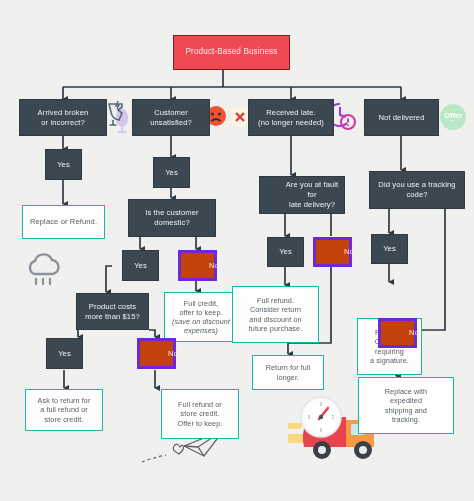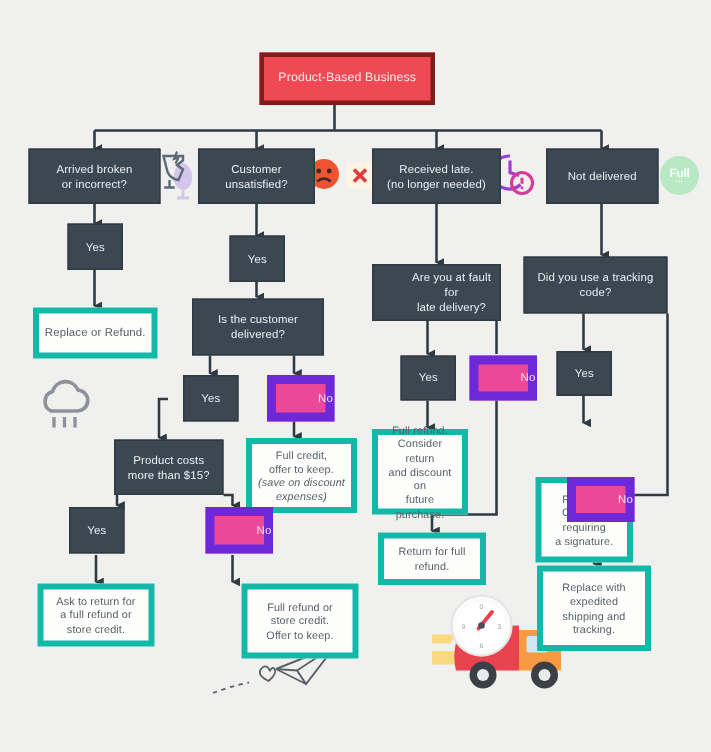--- a/index.html
+++ b/index.html
@@ -24,33 +24,33 @@
     letter-spacing:.1px;
   }
   .node span{display:block;padding:0 3px;}
 
   .dark{
     background:#3b4852;
     border:1px solid #2f3a43;
     color:#eef1f3;
   }
   .red{
-    background:#ec4899;
-    border:6px solid #6d28d9;
+    background:#c2410c;
+    border:3px solid #6d28d9;
     color:#ffe9ea;
     padding-left:33px;
   }
   .redtop{
     background:#ef4a54;
-    border:3px solid #7f1d1d;
+    border:1px solid #7f1d1d;
     color:#fdeaec;
   }
   .white{
     background:#fdfdfc;
-    border:4px solid #14b8a6;
+    border:1px solid #14b8a6;
     color:#555f66;
   }
   .ital{font-style:italic;}
 
   
   .deco{position:absolute;pointer-events:none;}
   .qbps{
     width:26px;height:26px;border-radius:50%;
     background:#b9e8c4;
     display:flex;align-items:center;justify-content:center;
@@ -136,21 +136,21 @@
 
   <svg class="deco" style="left:327px;top:101px;" width="30" height="32" viewBox="0 0 30 32">
     <path d="M13 3 a11 11 0 1 0 7 19" stroke="#a03bd6" stroke-width="2.1" fill="none"></path>
     <path d="M13 6 l0 8 l6 2" stroke="#a03bd6" stroke-width="2.1" fill="none"></path>
     <circle cx="21" cy="21" r="7" fill="none" stroke="#d63b9a" stroke-width="2.1"></circle>
     <path d="M21 17.5 l0 4" stroke="#d63b9a" stroke-width="2" fill="none"></path>
     <circle cx="21" cy="24.2" r="1" fill="#d63b9a"></circle>
   </svg>
 
   <div class="deco qbps" style="left:440px;top:104px;">
-    <span>Full</span>
+    <span>Offer</span>
     <i>•••</i>
   </div>
 
   <svg class="deco" style="left:22px;top:250px;" width="44" height="40" viewBox="0 0 44 40">
     <path d="M12 24 a7 7 0 0 1 1 -13 a9 9 0 0 1 17 -1 a6.5 6.5 0 0 1 -1 14 z" fill="none" stroke="#8c9299" stroke-width="2.4"></path>
     <path d="M14 28 l0 7 M21 28 l0 7 M28 28 l0 7" stroke="#8c9299" stroke-width="2.2" fill="none"></path>
   </svg>
 
   <svg class="deco" style="left:140px;top:420px;" width="100" height="55" viewBox="0 0 100 55">
     <path d="M44 26 L84 10 L64 36 L58 27 z" fill="none" stroke="#5a6067" stroke-width="1.3"></path>
@@ -198,21 +198,21 @@
 
   <div class="node dark" style="left:132px;top:99px;width:78px;height:37px;font-size:7.6px;white-space:pre-line;">
     <span>Customer
 unsatisfied?</span>
   </div>
   <div class="node dark" style="left:153px;top:157px;width:37px;height:31px;font-size:7.6px;">
     <span>Yes</span>
   </div>
   <div class="node dark" style="left:128px;top:199px;width:88px;height:38px;font-size:7.6px;white-space:pre-line;">
     <span>Is the customer
-delivered?</span>
+domestic?</span>
   </div>
   <div class="node dark" style="left:122px;top:250px;width:37px;height:31px;font-size:7.6px;">
     <span>Yes</span>
   </div>
   <div class="node red" style="left:178px;top:250px;width:37px;height:31px;font-size:7.6px;">
     <span>No</span>
   </div>
   <div class="node white" style="left:164px;top:292px;width:74px;height:50px;font-size:7.2px;flex-direction:column;">
     <span style="white-space:pre-line;">Full credit,
 offer to keep.</span>
@@ -237,60 +237,60 @@
   <div class="node white" style="left:117px;top:389px;width:78px;height:50px;font-size:7.2px;white-space:pre-line;margin-left:44px;">
     <span>Full refund or
 store credit.
 Offer to keep.</span>
   </div>
 
   <div class="node dark" style="left:248px;top:99px;width:86px;height:37px;font-size:7.6px;white-space:pre-line;">
     <span>Received late.
 (no longer needed)</span>
   </div>
-  <div class="node dark" style="left:248px;top:176px;width:86px;height:38px;font-size:7.6px;white-space:pre-line;padding-left:20px;">
+  <div class="node dark" style="left:259px;top:176px;width:86px;height:38px;font-size:7.6px;white-space:pre-line;padding-left:20px;">
     <span>Are you at fault for
 late delivery?</span>
   </div>
   <div class="node dark" style="left:267px;top:237px;width:37px;height:30px;font-size:7.6px;">
     <span>Yes</span>
   </div>
   <div class="node red" style="left:313px;top:237px;width:37px;height:30px;font-size:7.6px;">
     <span>No</span>
   </div>
-  <div class="node white" style="left:248px;top:286px;width:64px;height:57px;font-size:7.2px;white-space:pre-line;">
+  <div class="node white" style="left:232px;top:286px;width:87px;height:57px;font-size:7.2px;white-space:pre-line;">
     <span>Full refund.
 Consider return
 and discount on
 future purchase.</span>
   </div>
   <div class="node white" style="left:252px;top:355px;width:72px;height:35px;font-size:7.2px;white-space:pre-line;">
     <span>Return for full
-refund.</span>
+longer.</span>
   </div>
 
   <div class="node dark" style="left:364px;top:99px;width:75px;height:37px;font-size:7.6px;">
     <span>Not delivered</span>
   </div>
-  <div class="node dark" style="left:349px;top:171px;width:96px;height:38px;font-size:7.6px;white-space:pre-line;">
+  <div class="node dark" style="left:369px;top:171px;width:96px;height:38px;font-size:7.6px;white-space:pre-line;">
     <span>Did you use a tracking
 code?</span>
   </div>
   <div class="node dark" style="left:371px;top:234px;width:37px;height:30px;font-size:7.6px;">
     <span>Yes</span>
   </div>
   <div class="node white" style="left:357px;top:283px;width:65px;height:57px;font-size:7.2px;white-space:pre-line;margin-top:35px;">
     <span>Replace.
 Consider
 requiring
 a signature.</span>
   </div>
   <div class="node red" style="left:378px;top:318px;width:37px;height:30px;font-size:7.6px;">
     <span>No</span>
   </div>
-  <div class="node white" style="left:358px;top:377px;width:76px;height:57px;font-size:7.2px;white-space:pre-line;">
+  <div class="node white" style="left:358px;top:377px;width:96px;height:57px;font-size:7.2px;white-space:pre-line;">
     <span>Replace with
 expedited
 shipping and
 tracking.</span>
   </div>
 
 </div>
 
 </body></html>

